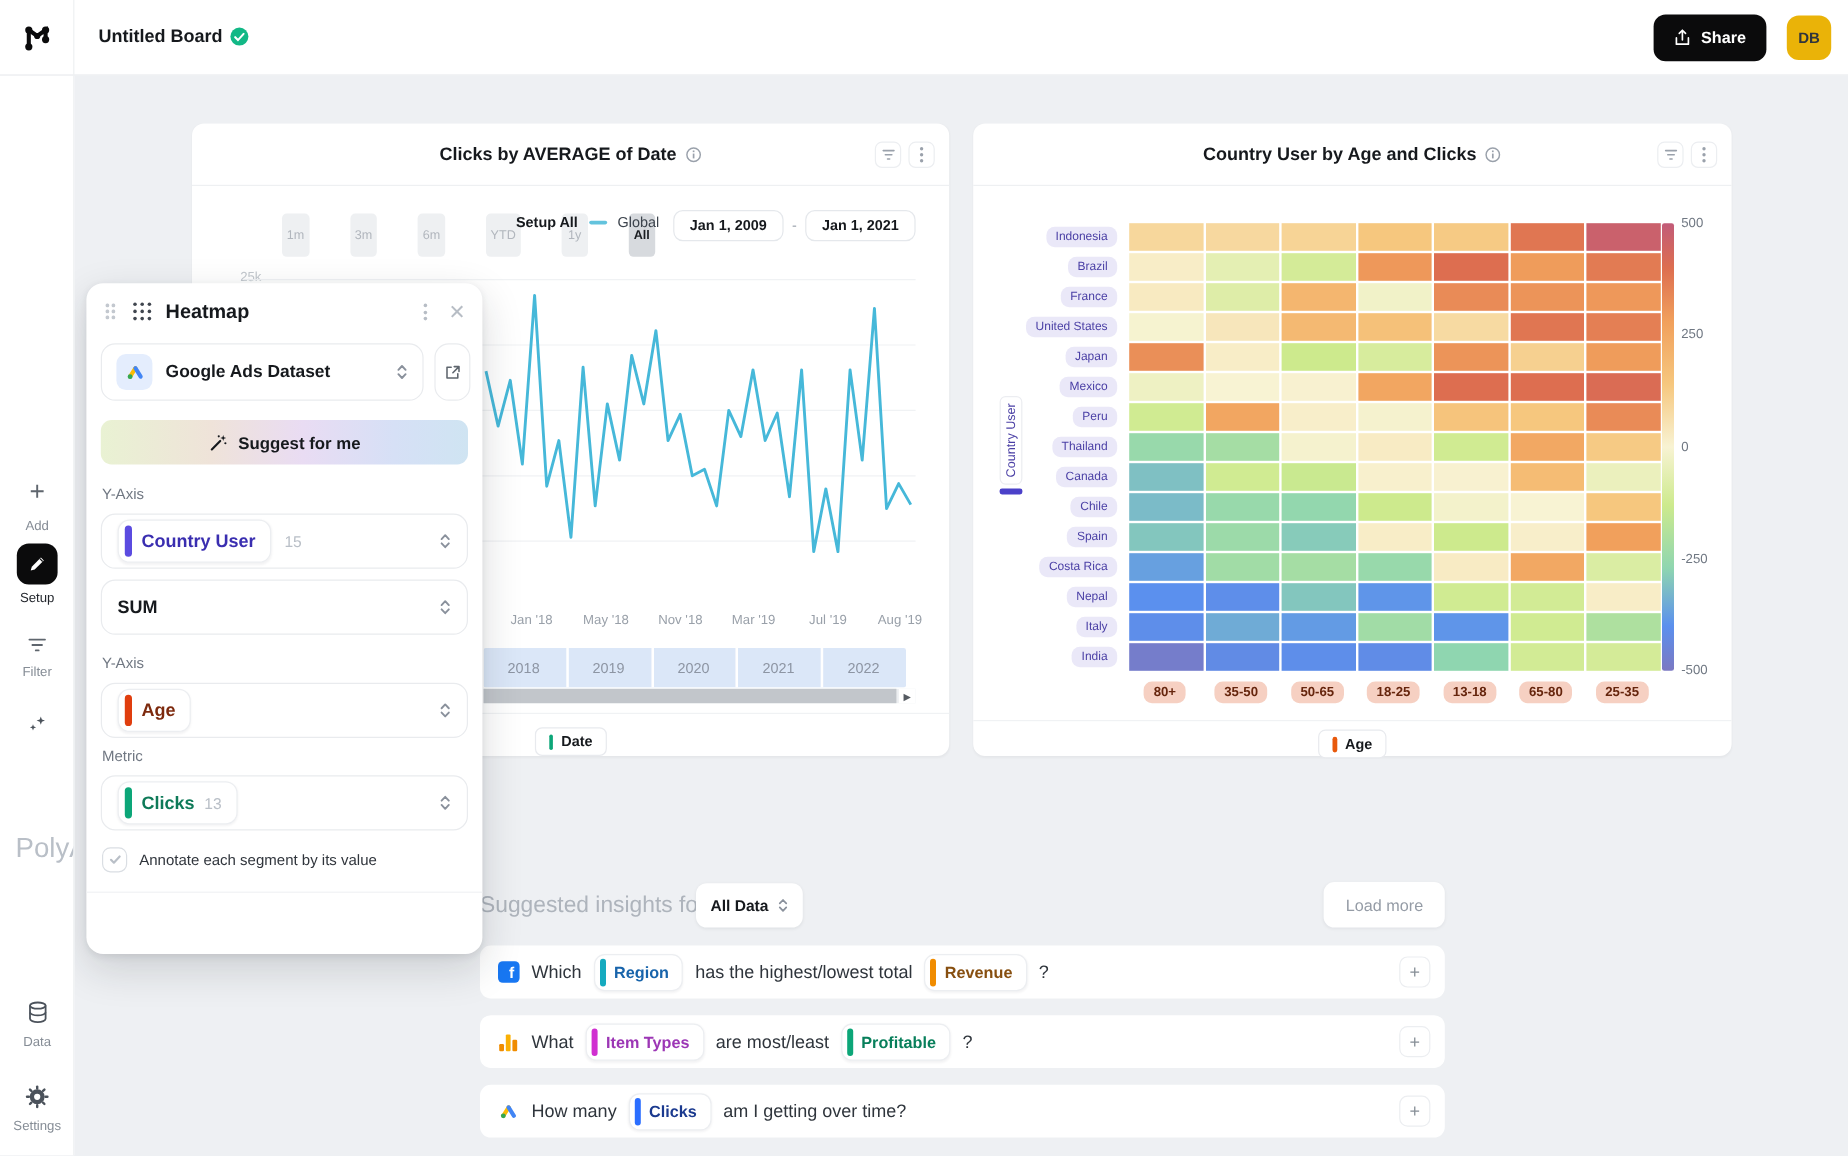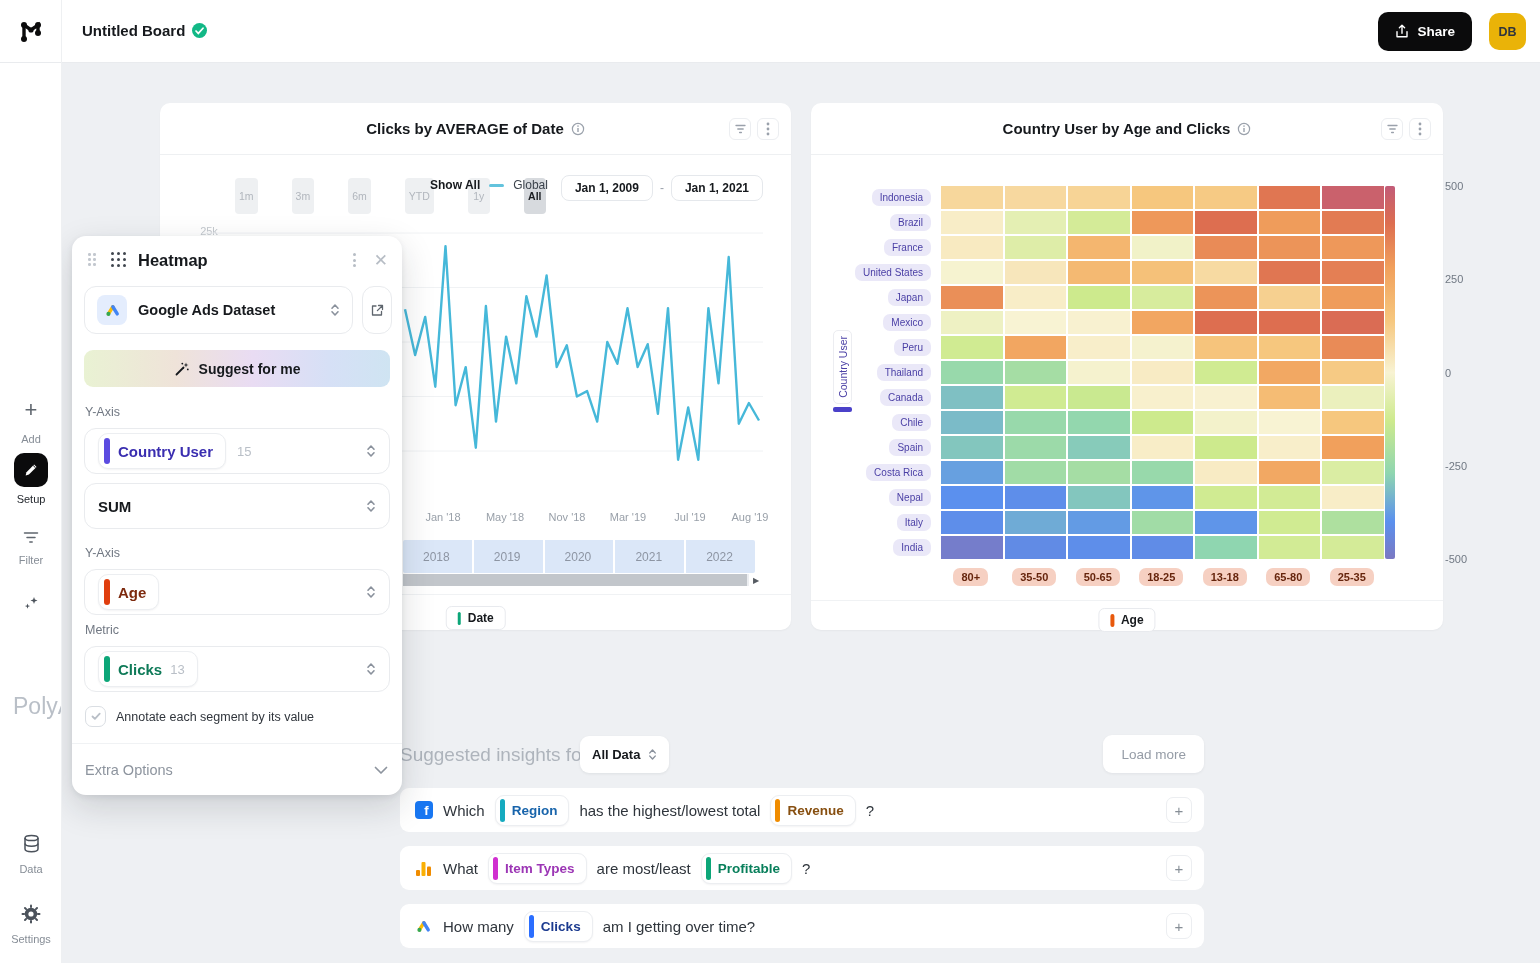--- a/index.html
+++ b/index.html
@@ -58,21 +58,21 @@
   .sb-btn { position:absolute; right:0; top:0; width:14px; height:12px; background:#fff; display:flex; align-items:center; justify-content:center; font-size:8px; color:#555a61; cursor:pointer; }
   .card-foot-divider { position:absolute; left:0; right:0; top:491px; height:1px; background:#f0f2f4; }
   .legend-chip { position:absolute; left:50%; transform:translateX(-50%); top:503px; display:flex; align-items:center; gap:7px; background:#fff; border:1px solid #e8eaee; border-radius:6px; padding:4px 11px; font-size:12px; font-weight:600; cursor:pointer; }
   .chip-bar-sm { width:3.5px; height:13px; border-radius:2px; }
 
   
   .hm-grid { position:absolute; left:18px; top:83px; display:grid; grid-template-columns:110px repeat(7,61.5px); gap:2px; align-items:center; }
   .hm-rowlab { justify-self:end; margin-right:8px; background:#eae8f8; color:#4a3fa5; font-size:10px; padding:3px 8px; border-radius:7px; white-space:nowrap; }
   .hm-cell { width:61.5px; height:23px; }
   .colorbar { position:absolute; left:574px; top:83px; width:10px; height:373px; border-radius:2px; }
-  .cb-tick { position:absolute; left:590px; font-size:11px; color:#707883;margin-left:44px; }
+  .cb-tick { position:absolute; left:590px; font-size:11px; color:#707883; }
   .yaxis-pill { position:absolute; left:22px; top:227px; width:19px; height:74px; background:#fff; border:1px solid #ecedf1; border-radius:5px; display:flex; align-items:center; justify-content:center; }
   .yaxis-pill span { writing-mode:vertical-rl; transform:rotate(180deg); font-size:10.5px; color:#4a3fa5; white-space:nowrap; }
   .yaxis-bar { position:absolute; left:22px; top:304px; width:19px; height:5px; background:#4b41c9; border-radius:2px; }
   .age-row { position:absolute; left:128px; top:465px; display:flex; }
   .age-slot { width:63.5px; display:flex; justify-content:center; }
   .age-pill { background:#f6d0c2; color:#66250d; font-size:11px; font-weight:600; padding:3px 8px; border-radius:7px; white-space:nowrap; }
   .card2 .card-foot-divider { top:497px; }
   .card2 .legend-chip { top:505px; }
 
   
@@ -272,21 +272,21 @@
     <div class="ctrl-row">
       <div class="ranges" id="ranges">
           <span class="range-btn">1m</span>
           <span class="range-btn">3m</span>
           <span class="range-btn">6m</span>
           <span class="range-btn">YTD</span>
           <span class="range-btn">1y</span>
           <span class="range-btn sel">All</span>
         </div>
       <div class="chart-legend">
-        <span class="show-all">Show All</span>
+        <span class="show-all">Setup All</span>
         <span class="legend-dash"></span>
         <span class="legend-name">Global</span>
       </div>
       <div class="dates">
         <span class="date-pill">Jan 1, 2009</span>
         <span class="date-sep">-</span>
         <span class="date-pill">Jan 1, 2021</span>
       </div>
     </div>
 
@@ -652,26 +652,20 @@
     <div class="chk-row">
       <span class="chk-box">
         <svg width="12" height="11" viewBox="0 0 12 11">
             <path d="M2.5 5.5l2.4 2.4L9.7 2.7" stroke="#b9bfc7" stroke-width="1.8" fill="none" stroke-linecap="round" stroke-linejoin="round"></path>
           </svg>
       </span>
       <span class="chk-label">Annotate each segment by its value</span>
     </div>
 
     <div class="panel-div"></div>
-    <div class="extra-row">
-      <span>Extra Options</span>
-      <svg width="14" height="9" viewBox="0 0 14 9">
-          <path d="M1.5 1.5L7 7l5.5-5.5" stroke="#8d949e" stroke-width="1.7" fill="none" stroke-linecap="round" stroke-linejoin="round"></path>
-        </svg>
-    </div>
   </aside>
 
   <section class="insights">
     <div class="ins-head">
       <span class="ins-title">Suggested insights for</span>
       <span class="ins-ds">
         <span>All Data</span>
         <svg width="9" height="13" viewBox="0 0 10 14">
             <g stroke="#8a919c" stroke-width="1.6" fill="none" stroke-linecap="round" stroke-linejoin="round">
               <path d="M2 5.2l3-3.2 3 3.2"></path>

